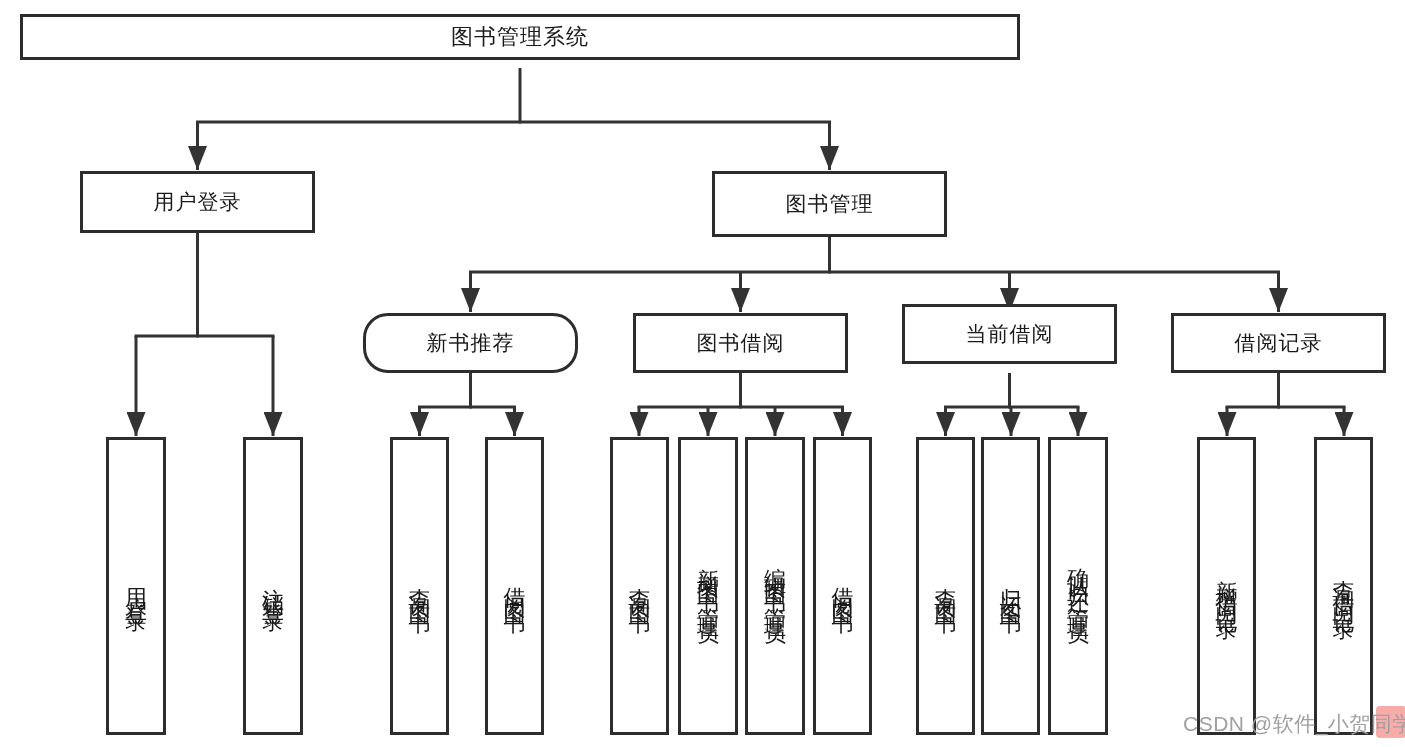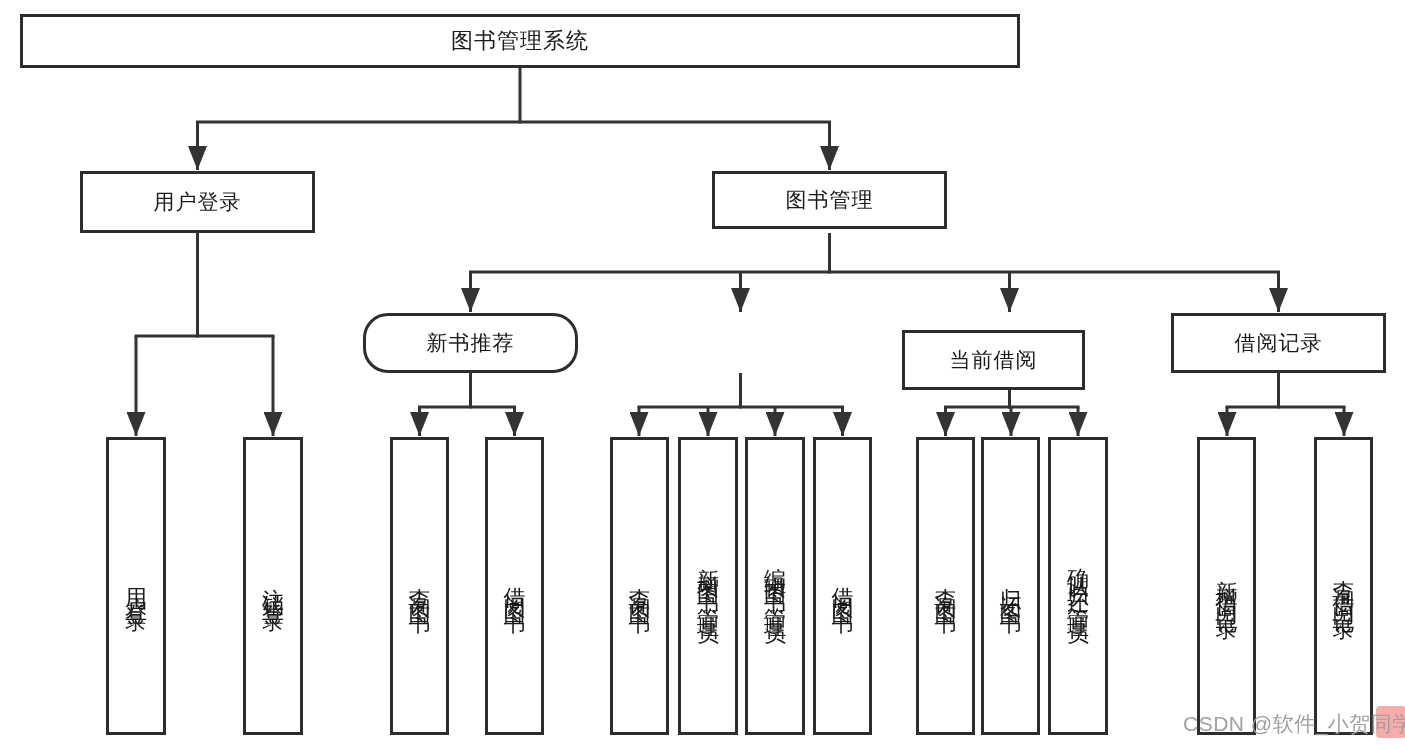--- a/index.html
+++ b/index.html
@@ -114,30 +114,31 @@
     <line x1="945.5" y1="407" x2="945.5" y2="436" marker-end="url(#arrowhead)"></line>
     <line x1="1011" y1="407" x2="1011" y2="436" marker-end="url(#arrowhead)"></line>
     <line x1="1078" y1="407" x2="1078" y2="436" marker-end="url(#arrowhead)"></line>
 
     <line x1="1278.5" y1="373" x2="1278.5" y2="408.5"></line>
     <line x1="1225.5" y1="407" x2="1345.5" y2="407"></line>
     <line x1="1227" y1="407" x2="1227" y2="436" marker-end="url(#arrowhead)"></line>
     <line x1="1344" y1="407" x2="1344" y2="436" marker-end="url(#arrowhead)"></line>
   </svg>
 
-  <div class="node root" style="left:20px; top:14px; width:1000px; height:54px;">图书管理系统</div>
+  <div class="node root" style="left:20px; top:14px; width:1000px; height:46px;">图书管理系统</div>
 
   <div class="node" style="left:80px; top:171px; width:235px; height:62px;">用户登录</div>
-  <div class="node" style="left:712px; top:171px; width:235px; height:58px;">图书管理</div>
+  <div class="node" style="left:712px; top:171px; width:235px; height:66px;">图书管理</div>
 
   <div class="node vtext" style="left:106px; top:437px; width:60px; height:298px;">用户登录</div>
   <div class="node vtext" style="left:243px; top:437px; width:60px; height:298px;">注销登录</div>
 
   <div class="node" style="left:363px; top:313px; width:215px; height:60px;border-radius:25px;">新书推荐</div>
-  <div class="node" style="left:902px; top:330px; width:183px; height:60px;">当前借阅</div>
+  <div class="node" style="left:633px; top:313px; width:215px; height:60px;">图书借阅</div>
+  <div class="node" style="left:902px; top:304px; width:215px; height:60px;">当前借阅</div>
   <div class="node" style="left:1171px; top:313px; width:215px; height:60px;">借阅记录</div>
 
   <div class="node vtext" style="left:390px; top:437px; width:59px; height:298px;">查询图书</div>
   <div class="node vtext" style="left:485px; top:437px; width:59px; height:298px;">借阅图书</div>
 
   <div class="node vtext" style="left:610px; top:437px; width:59px; height:298px;">查询图书</div>
   <div class="node vtext" style="left:678px; top:437px; width:60px; height:298px;">新增图书（管理员）</div>
   <div class="node vtext" style="left:745px; top:437px; width:60px; height:298px;">编辑图书（管理员）</div>
   <div class="node vtext" style="left:813px; top:437px; width:59px; height:298px;">借阅图书</div>
 

